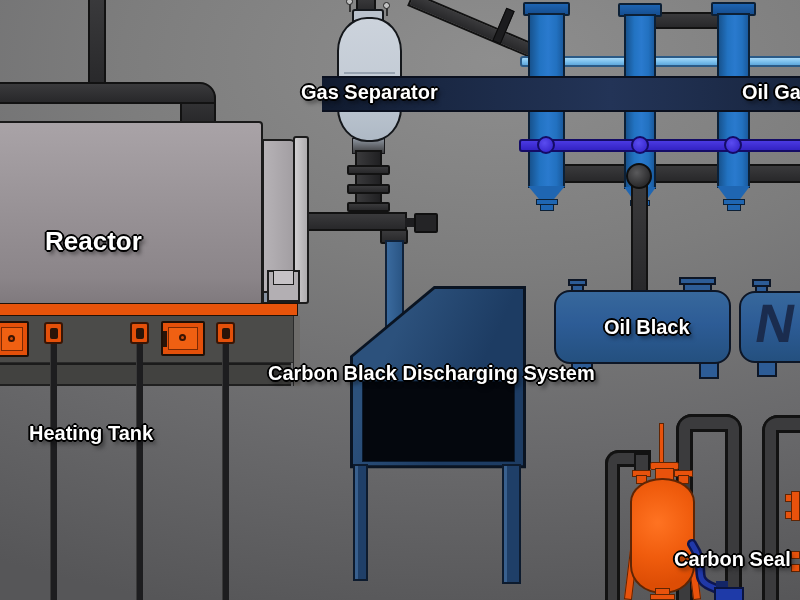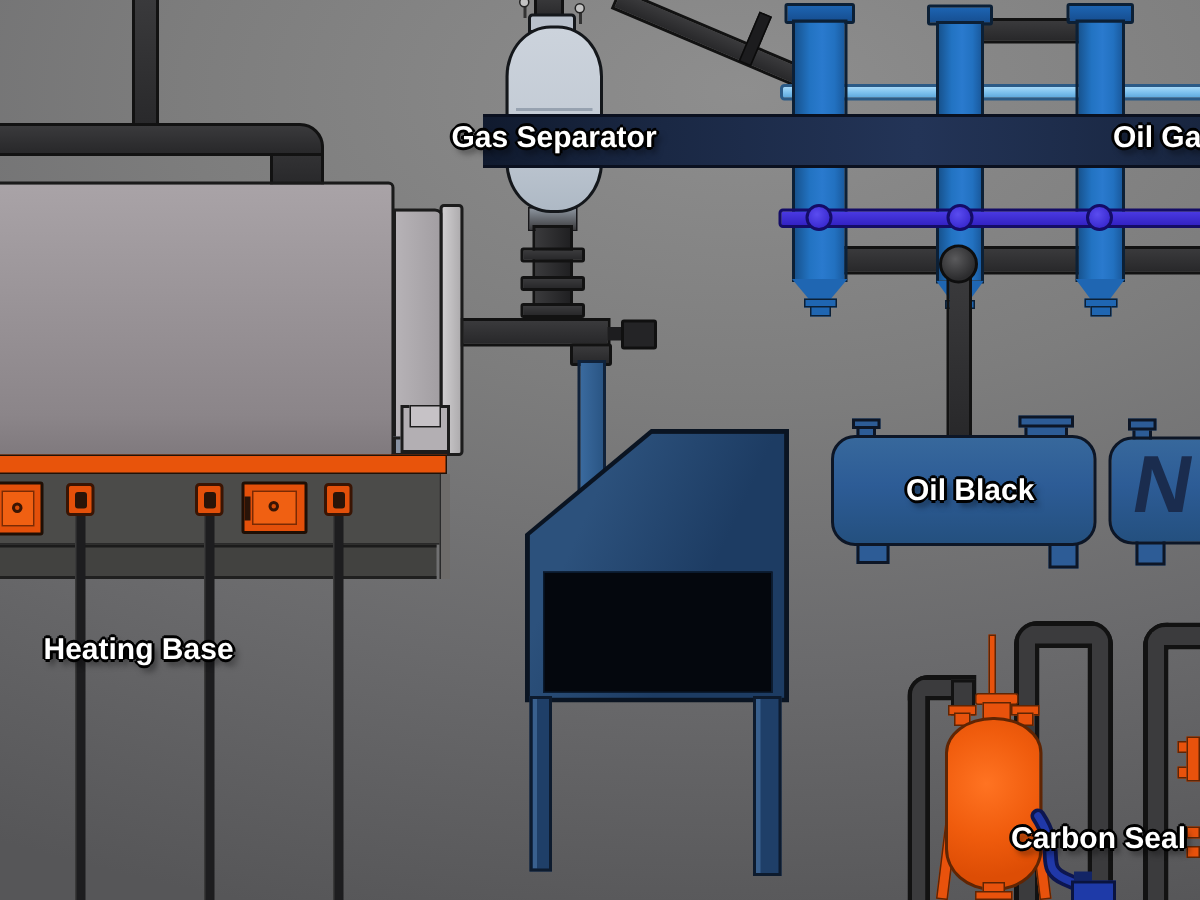--- a/index.html
+++ b/index.html
@@ -166,19 +166,21 @@
   <div class="a" style="left:714px;top:587px;width:30px;height:16px;background:#1e3aa8;border:2px solid #0a1440;"></div>
 
   <div class="a org" style="left:785px;top:494px;width:15px;height:8px;border-width:1px;"></div>
   <div class="a org" style="left:785px;top:511px;width:15px;height:8px;border-width:1px;"></div>
   <div class="a org" style="left:791px;top:491px;width:9px;height:30px;border-width:1px;"></div>
   <div class="a org" style="left:791px;top:551px;width:9px;height:8px;border-width:1px;"></div>
   <div class="a org" style="left:791px;top:564px;width:9px;height:8px;border-width:1px;"></div>
 
   <div class="a" style="left:322px;top:76px;width:482px;height:36px;background:linear-gradient(90deg,#101a2e 0%,#1a2844 25%,#233457 60%,#18253f 100%);border-top:2px solid #0a101f;border-bottom:2px solid #0a101f;"></div>
 
+  <div class="lbl lbl-lg" style="left:45px;top:226px;">Reactor</div>
   <div class="lbl" style="left:301px;top:81px;">Gas Separator</div>
   <div class="lbl" style="left:742px;top:81px;">Oil Gas</div>
   <div class="lbl" style="left:604px;top:316px;">Oil Black</div>
-  <div class="lbl" style="left:29px;top:422px;">Heating Base</div>
+  <div class="lbl" style="left:268px;top:362px;">Carbon Black Discharging System</div>
+  <div class="lbl" style="left:29px;top:422px;">Heating Tank</div>
   <div class="lbl" style="left:674px;top:548px;">Carbon Seal</div>
 
 </div>
 
 </body></html>

